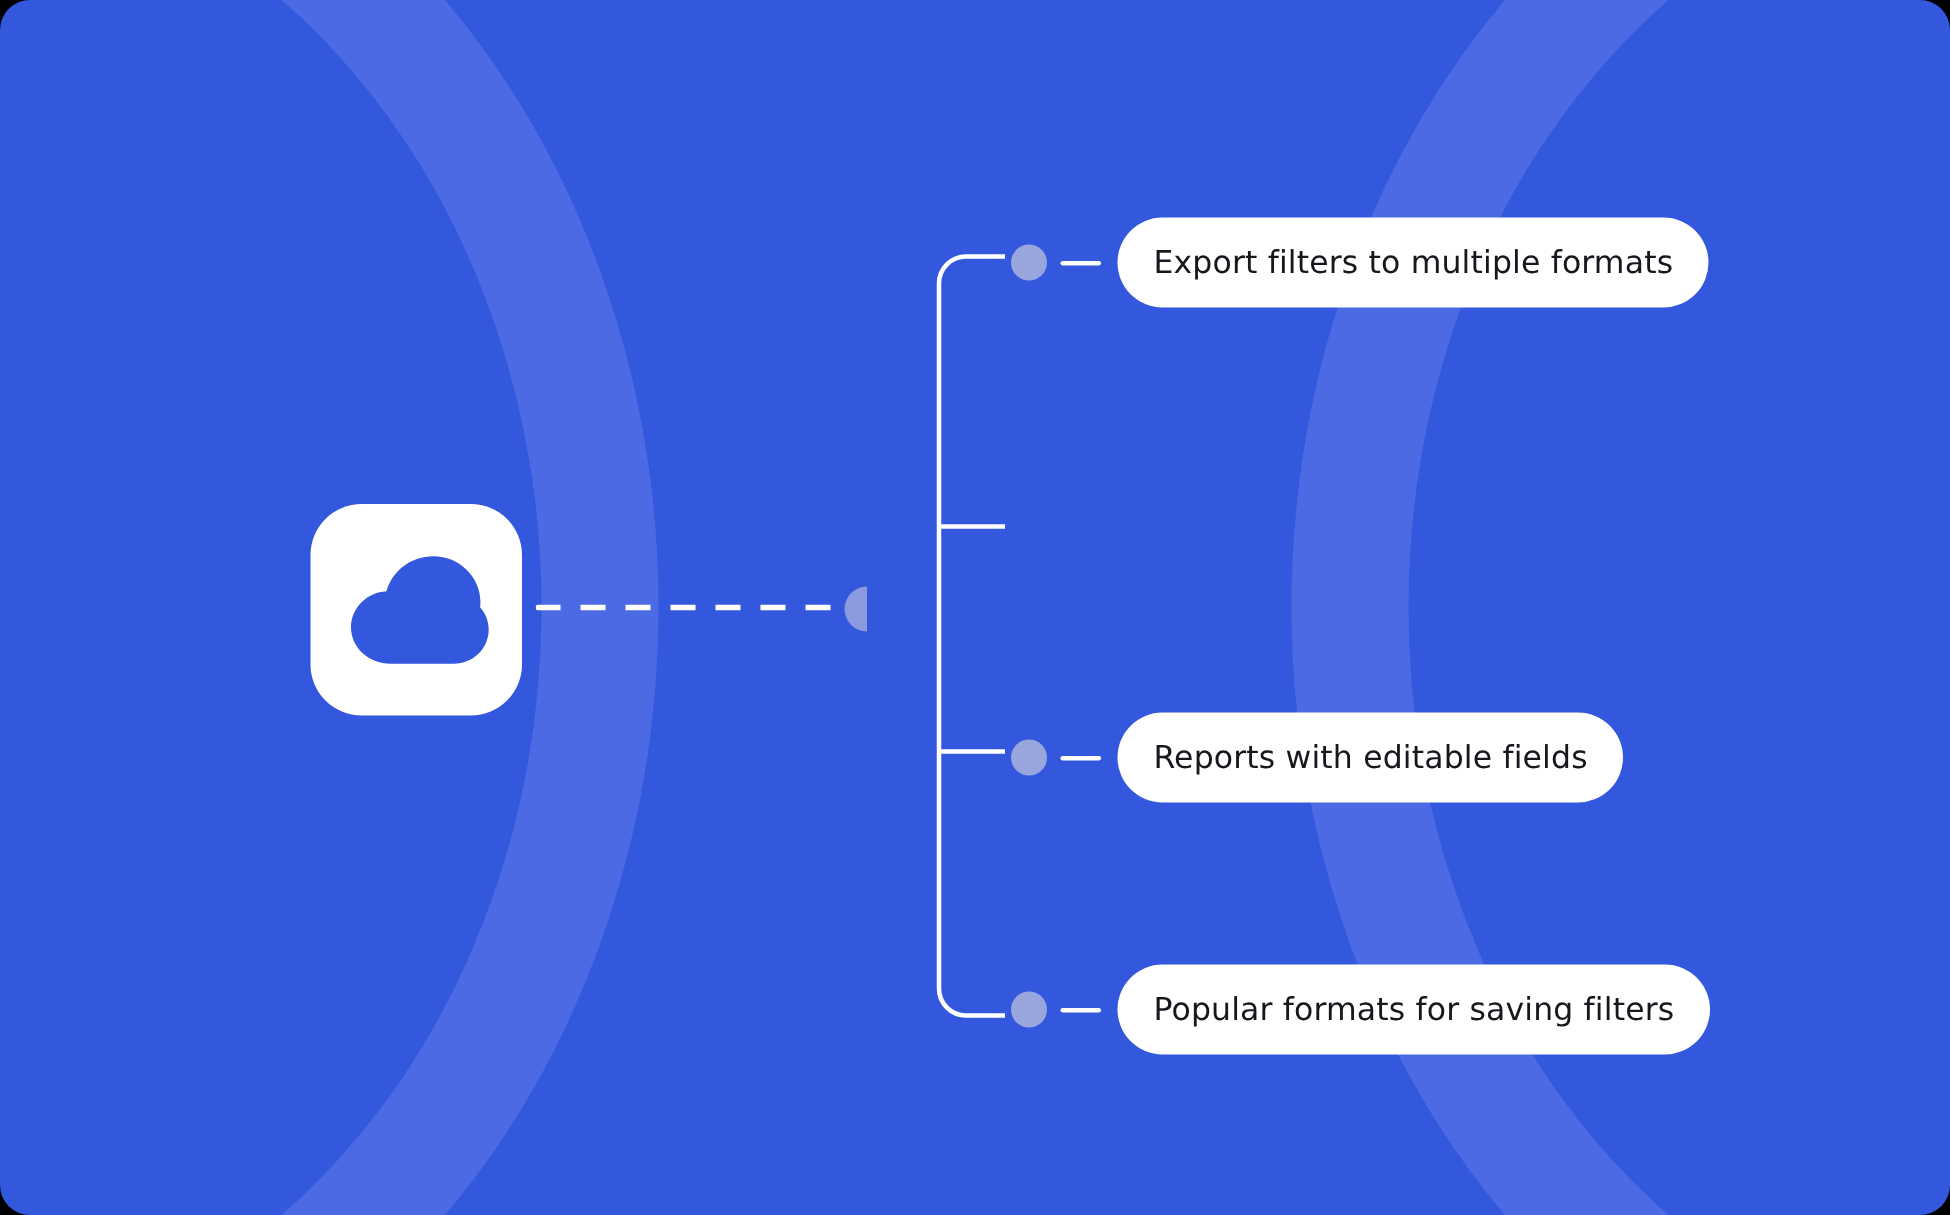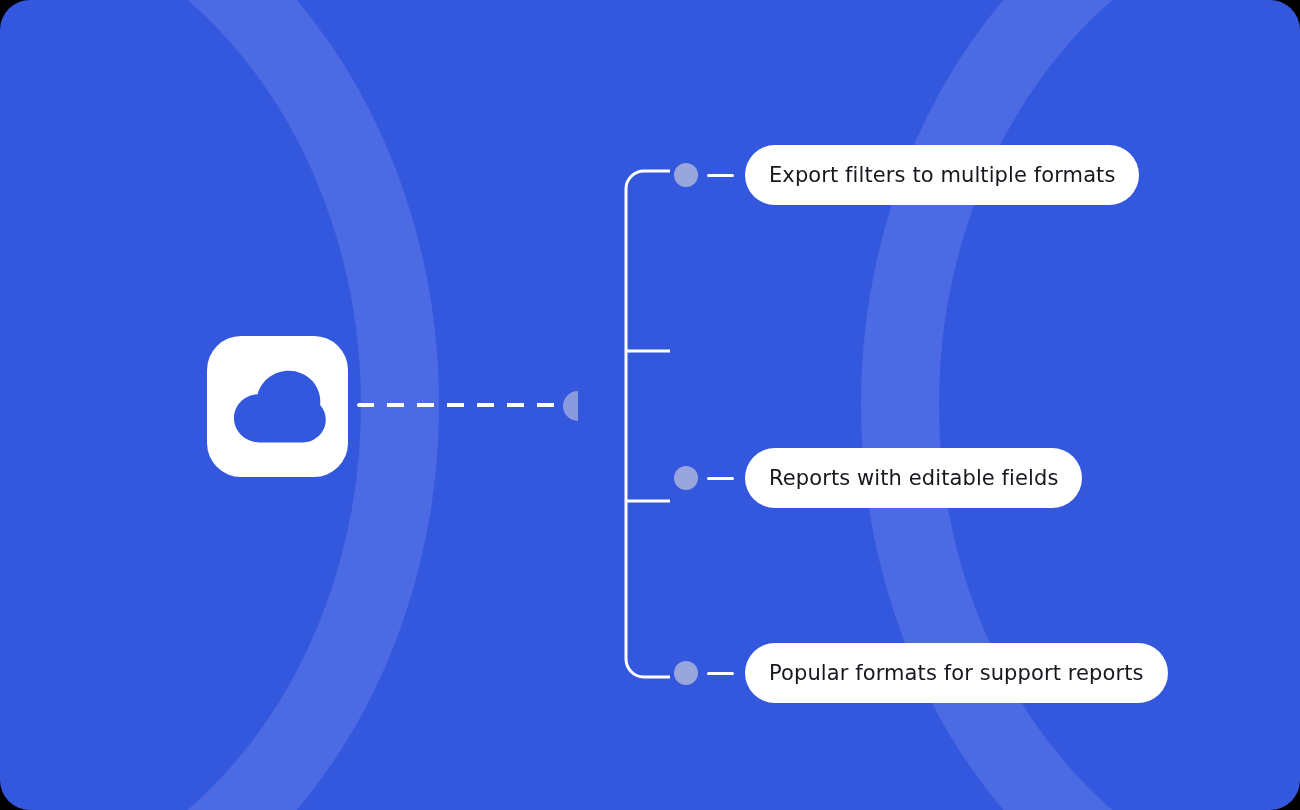--- a/index.html
+++ b/index.html
@@ -12,21 +12,21 @@
     width: 1300px;
     height: 810px;
     overflow: hidden;
     font-family: "DejaVu Sans", "Liberation Sans", sans-serif;
   }
 
   .canvas {
     position: relative;
     width: 1300px;
     height: 810px;
-    border-radius: 30px;
+    border-radius: 20px;
     overflow: hidden;
     background: #3358dd;
   }
 
   
   .bg-layer {
     position: absolute;
     inset: 0;
     pointer-events: none;
   }
@@ -171,29 +171,29 @@
 
   <div class="feature-row" style="top:163px">
     <span class="node-dot"></span>
     <span class="stub"></span>
     <div class="feature-card">
       <span class="label">Export filters to multiple formats</span>
     </div>
   </div>
 
 
-  <div class="feature-row" style="top:466px">
+  <div class="feature-row" style="top:493px">
     <span class="node-dot"></span>
     <span class="stub"></span>
     <div class="feature-card">
       <span class="label">Reports with editable fields</span>
     </div>
   </div>
 
   <div class="feature-row" style="top:661px">
     <span class="node-dot"></span>
     <span class="stub"></span>
     <div class="feature-card">
-      <span class="label">Popular formats for support reports</span>
+      <span class="label">Popular formats for saving filters</span>
     </div>
   </div>
 
 </div>
 
 </body></html>

